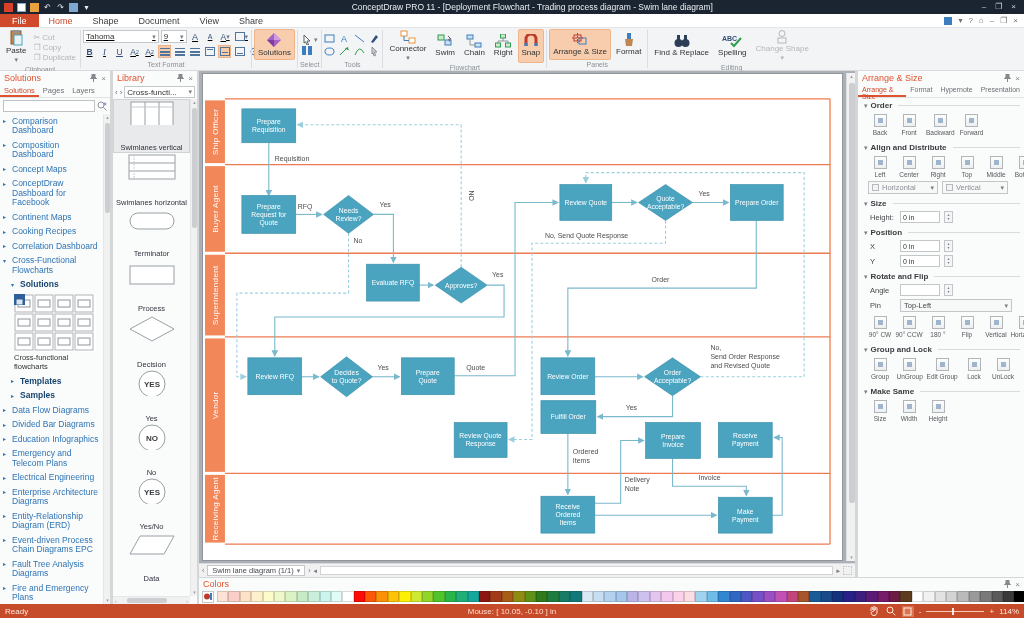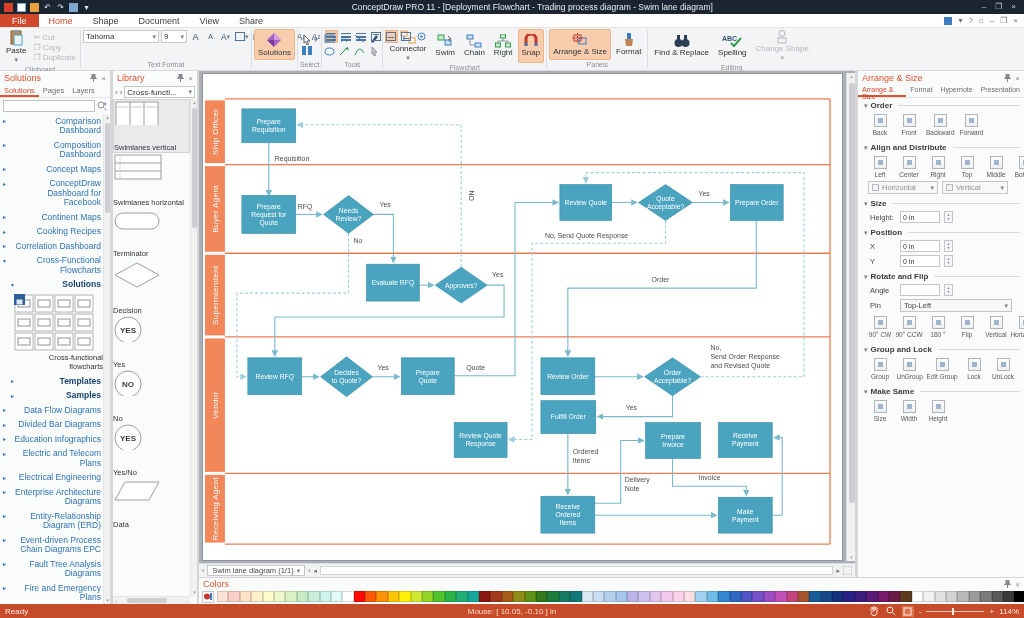--- a/index.html
+++ b/index.html
@@ -56,38 +56,38 @@
   .ptab{padding:1px 4px 0;}
   .ptab.active{color:#d0492b;border-bottom:2px solid #e0532f;}
   .vscroll{position:absolute;top:0;right:0;width:7px;background:#f1f1f2;border-left:1px solid #e5e6e8;}
   .vthumb{position:absolute;left:1px;width:5px;background:#cdced1;border-radius:2px;}
   .sarr{position:absolute;left:0;width:7px;text-align:center;font-size:5px;color:#9a9ea3;line-height:7px;}
 
   
   #solutions-panel{left:0;top:71px;width:111px;height:533px;}
   .searchrow{display:flex;align-items:center;gap:2px;padding:2px 3px;}
   .searchrow input{flex:1;height:12px;border:1px solid #bfc2c5;font-size:8px;padding:0 2px;width:80px;}
-  .sol-list{position:absolute;top:43px;bottom:0;left:0;right:7px;overflow:hidden;font-size:8.5px;color:#2e74b5;text-align:right;}
+  .sol-list{position:absolute;top:43px;bottom:0;left:0;right:7px;overflow:hidden;font-size:8.5px;color:#2e74b5;}
   .sol-item{position:relative;padding:2.5px 2px 2.5px 12px;line-height:9.5px;}
   .sol-item .mk{position:absolute;left:3px;top:3px;font-size:6px;color:#2e74b5;}
   .sol-item.bold{font-weight:bold;color:#17456e;}
   .sol-item.lvl1{padding-left:20px;}
   .sol-item.lvl1 .mk{left:11px;}
   .thumbblock{padding:2px 0 3px 14px;color:#2f3133;}
   .thumbgrid{position:relative;width:82px;background:#fff;}
   .thumbgrid svg{display:block;}
   .thumbcap{font-size:7.5px;margin-top:1px;color:#2f3133;}
 
   
   #library-panel{left:113px;top:71px;width:85px;height:533px;}
   .libnav{display:flex;align-items:center;gap:2px;padding:1px 2px;height:14px;}
   .libnav .nvb{color:#6b7075;font-size:8px;}
   .libnav .sel{flex:1;height:12px;}
   .lib-list{position:absolute;top:28px;bottom:8px;left:0;right:7px;overflow:hidden;}
-  .lib-item{height:54px;display:flex;flex-direction:column;justify-content:center;gap:18px;}
+  .lib-item{height:54px;display:flex;flex-direction:column;align-items:center;justify-content:center;gap:18px;}
   .lib-item.selected{background:#e9eaeb;border:1px solid #d2d3d5;}
   .lib-cap{font-size:7.5px;color:#33323f;}
   .hscroll{position:absolute;bottom:0;left:0;right:7px;height:8px;background:#f1f1f2;border-top:1px solid #e5e6e8;display:flex;align-items:center;}
   .hthumb{height:5px;background:#cdced1;border-radius:2px;margin-left:8px;width:40px;}
   .harr{font-size:5px;color:#9a9ea3;padding:0 2px;}
 
   
   #canvas-area{position:absolute;left:199px;top:71px;width:656px;height:506px;background:#aab0b6;}
   .page{position:absolute;left:3px;top:2px;width:641px;height:488px;background:#fff;border:1px solid #8f959b;}
   .page svg{display:block;width:100%;height:100%;}
@@ -201,21 +201,21 @@
               <span class="g">❐</span>
               <span>Duplicate</span>
             </div>
         </div>
       </div>
       <div class="rlabel">Clipboard</div>
     </div>
     <div class="rsep"></div>
 
     <div class="rgroup" style="width:170px;">
-      <div style="display:flex;flex:1;">
+      <div style="display:flex;flex-direction:column;flex:1;text-decoration:underline;">
         <div class="tf-row">
           <div class="sel" style="width:76px;">
               <span>Tahoma</span>
               <span class="car" style="margin-left:auto;">▾</span>
             </div>
           <div class="sel" style="width:26px;">
               <span>9</span>
               <span class="car" style="margin-left:auto;">▾</span>
             </div>
           <span class="tbtn" style="font-size:9px;">A</span>
@@ -506,21 +506,21 @@
               <rect x="2.5" y="5.5" width="6" height="5" fill="#dbe6f2"></rect>
             </svg>
           </div>
           <div class="thumbcap">Cross-functional flowcharts</div>
         </div>
         <div class="sol-item bold lvl1"><span class="mk">▸</span><span>Templates</span></div>
         <div class="sol-item bold lvl1"><span class="mk">▸</span><span>Samples</span></div>
         <div class="sol-item"><span class="mk">▸</span><span>Data Flow Diagrams</span></div>
         <div class="sol-item"><span class="mk">▸</span><span>Divided Bar Diagrams</span></div>
         <div class="sol-item"><span class="mk">▸</span><span>Education Infographics</span></div>
-        <div class="sol-item"><span class="mk">▸</span><span>Electric and Telecom Plans</span></div>
+        <div class="sol-item"><span class="mk">▸</span><span>Emergency and Telecom Plans</span></div>
         <div class="sol-item"><span class="mk">▸</span><span>Electrical Engineering</span></div>
         <div class="sol-item"><span class="mk">▸</span><span>Enterprise Architecture Diagrams</span></div>
         <div class="sol-item"><span class="mk">▸</span><span>Entity-Relationship Diagram (ERD)</span></div>
         <div class="sol-item"><span class="mk">▸</span><span>Event-driven Process Chain Diagrams EPC</span></div>
         <div class="sol-item"><span class="mk">▸</span><span>Fault Tree Analysis Diagrams</span></div>
         <div class="sol-item"><span class="mk">▸</span><span>Fire and Emergency Plans</span></div>
       </div>
     <div class="vscroll" style="top:43px;bottom:0;">
       <span class="sarr" style="top:0;">▴</span>
       <div class="vthumb" style="top:9px;height:90px;"></div>
@@ -564,20 +564,26 @@
             <line x1="2" y1="18" x2="48" y2="18" stroke="#9aa0a6"></line>
             <line x1="7" y1="2" x2="7" y2="26" stroke="#c6c9cc" stroke-dasharray="2,1"></line>
           </svg>
           <div class="lib-cap">Swimlanes horizontal</div>
         </div>
         <div class="lib-item">
           <svg width="48" height="20">
             <rect x="2" y="2" width="44" height="16" rx="8" fill="#fff" stroke="#9aa0a6"></rect>
           </svg>
           <div class="lib-cap">Terminator</div>
+        </div>
+        <div class="lib-item">
+          <svg width="48" height="22">
+            <rect x="2" y="2" width="44" height="18" fill="#fff" stroke="#9aa0a6"></rect>
+          </svg>
+          <div class="lib-cap">Process</div>
         </div>
         <div class="lib-item">
           <svg width="48" height="28">
             <polygon points="24,2 46,14 24,26 2,14" fill="#fff" stroke="#9aa0a6"></polygon>
           </svg>
           <div class="lib-cap">Decision</div>
         </div>
         <div class="lib-item">
           <svg width="30" height="30">
             <circle cx="15" cy="15" r="13" fill="#fff" stroke="#9aa0a6"></circle>

